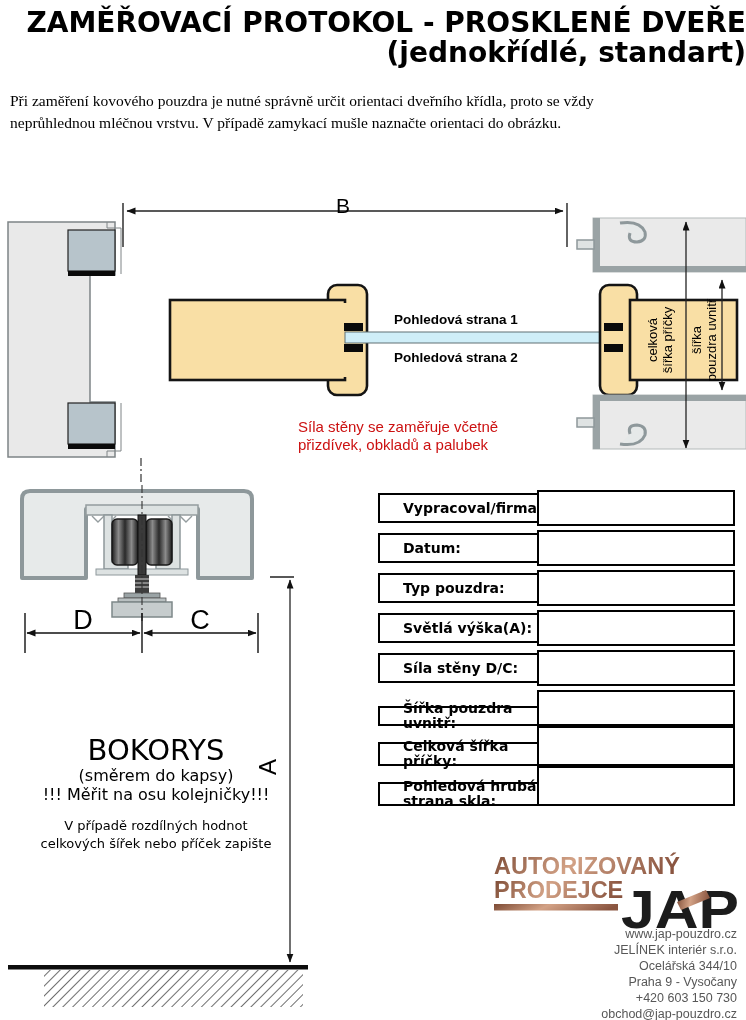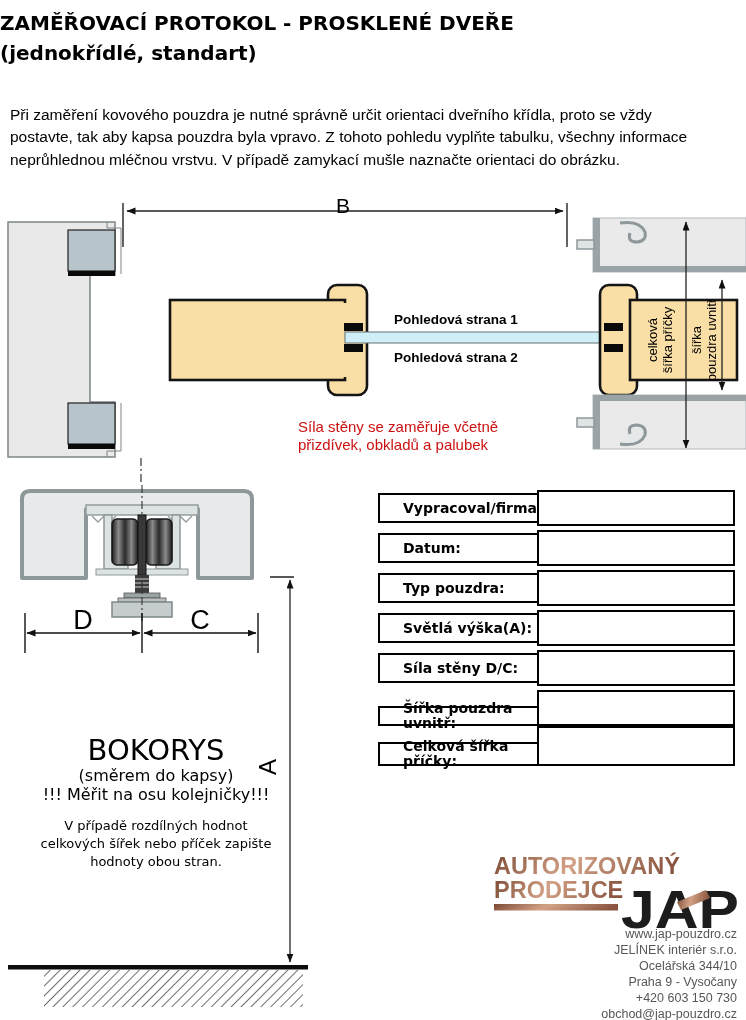--- a/index.html
+++ b/index.html
@@ -1,23 +1,23 @@
 <!DOCTYPE html>
 <html><head>
 <meta charset="utf-8">
 <style>
   html,body{margin:0;padding:0;background:#fff;}
   body{position:relative;width:746px;height:1020px;overflow:hidden;
        font-family:"DejaVu Sans","Liberation Sans",sans-serif;color:#000;}
   .abs{position:absolute;}
   
-  .title{left:0;top:8px;width:746px;text-align:left;font-weight:bold;
-         font-size:20px;line-height:30px;}
-  
-  .intro{left:10px;top:104px;width:732px;font-family:Liberation Sans, sans-serif;
+  .title{left:0;top:8px;width:746px;text-align:right;font-weight:bold;
+         font-size:28px;line-height:30px;}
+  
+  .intro{left:10px;top:90px;width:732px;font-family:Liberation Serif, serif;
          font-size:15.5px;line-height:22.3px;}
   
   svg text{font-family:"Liberation Sans",sans-serif;}
   
   .bok{left:2px;top:734px;width:308px;text-align:center;}
   .bok-title{font-size:29px;line-height:32px;font-weight:400;}
   .bok-sub,.bok-warn{font-size:16px;line-height:19px;}
   .bok-note{margin-top:13px;font-size:13px;line-height:18px;}
   
   .ftable{left:378px;top:490px;width:357px;}
@@ -37,21 +37,20 @@
 </head>
 <body>
 
 <div class="abs title">
   <div>ZAMĚŘOVACÍ PROTOKOL - PROSKLENÉ DVEŘE</div>
   <div>(jednokřídlé, standart)</div>
 </div>
 
 <div class="abs intro">
   <div>Při zaměření kovového pouzdra je nutné správně určit orientaci dveřního křídla, proto se vždy</div>
-  <div>postavte, tak aby kapsa pouzdra byla vpravo. Z tohoto pohledu vyplňte tabulku, všechny informace</div>
   <div>neprůhlednou mléčnou vrstvu. V případě zamykací mušle naznačte orientaci do obrázku.</div>
 </div>
 
 <svg class="abs" style="left:0;top:195px;" width="746" height="290" viewBox="0 0 746 290">
   <defs>
     <marker id="ah1" orient="auto-start-reverse" markerUnits="userSpaceOnUse" markerWidth="10" markerHeight="8" refX="8.5" refY="3.5">
       <path d="M0,0 L9,3.5 L0,7 Z" fill="#111"></path>
     </marker>
   </defs>
 
@@ -170,21 +169,20 @@
   <rect x="44" y="485" width="259" height="37" fill="url(#hatch)"></rect>
 </svg>
 
 <div class="abs bok">
   <div class="bok-title">BOKORYS</div>
   <div class="bok-sub">(směrem do kapsy)</div>
   <div class="bok-warn">!!! Měřit na osu kolejničky!!!</div>
   <div class="bok-note">
     <div>V případě rozdílných hodnot</div>
     <div>celkových šířek nebo příček zapište</div>
-    <div>hodnoty obou stran.</div>
   </div>
 </div>
 
 <div class="abs ftable">
   <div class="frow h40">
     <div class="flabel">Vypracoval/firma:</div>
     <div class="fvalue"></div>
   </div>
   <div class="frow h40">
     <div class="flabel">Datum:</div>
@@ -201,20 +199,24 @@
   <div class="frow h40">
     <div class="flabel">Síla stěny D/C:</div>
     <div class="fvalue"></div>
   </div>
   <div class="frow h36">
     <div class="flabel">Šířka pouzdra uvnitř:</div>
     <div class="fvalue"></div>
   </div>
   <div class="frow h40b">
     <div class="flabel">Celková šířka příčky:</div>
+    <div class="fvalue"></div>
+  </div>
+  <div class="frow h40b">
+    <div class="flabel">Pohledová hrubá strana skla:</div>
     <div class="fvalue"></div>
   </div>
 </div>
 
 <svg class="abs" style="left:430px;top:840px;" width="316" height="180" viewBox="0 0 316 180">
   <defs>
     <linearGradient id="copper" x1="0" y1="0" x2="1" y2="0.1">
       <stop offset="0" stop-color="#7d4b35"></stop>
       <stop offset="0.45" stop-color="#d3a286"></stop>
       <stop offset="1" stop-color="#8a5540"></stop>

